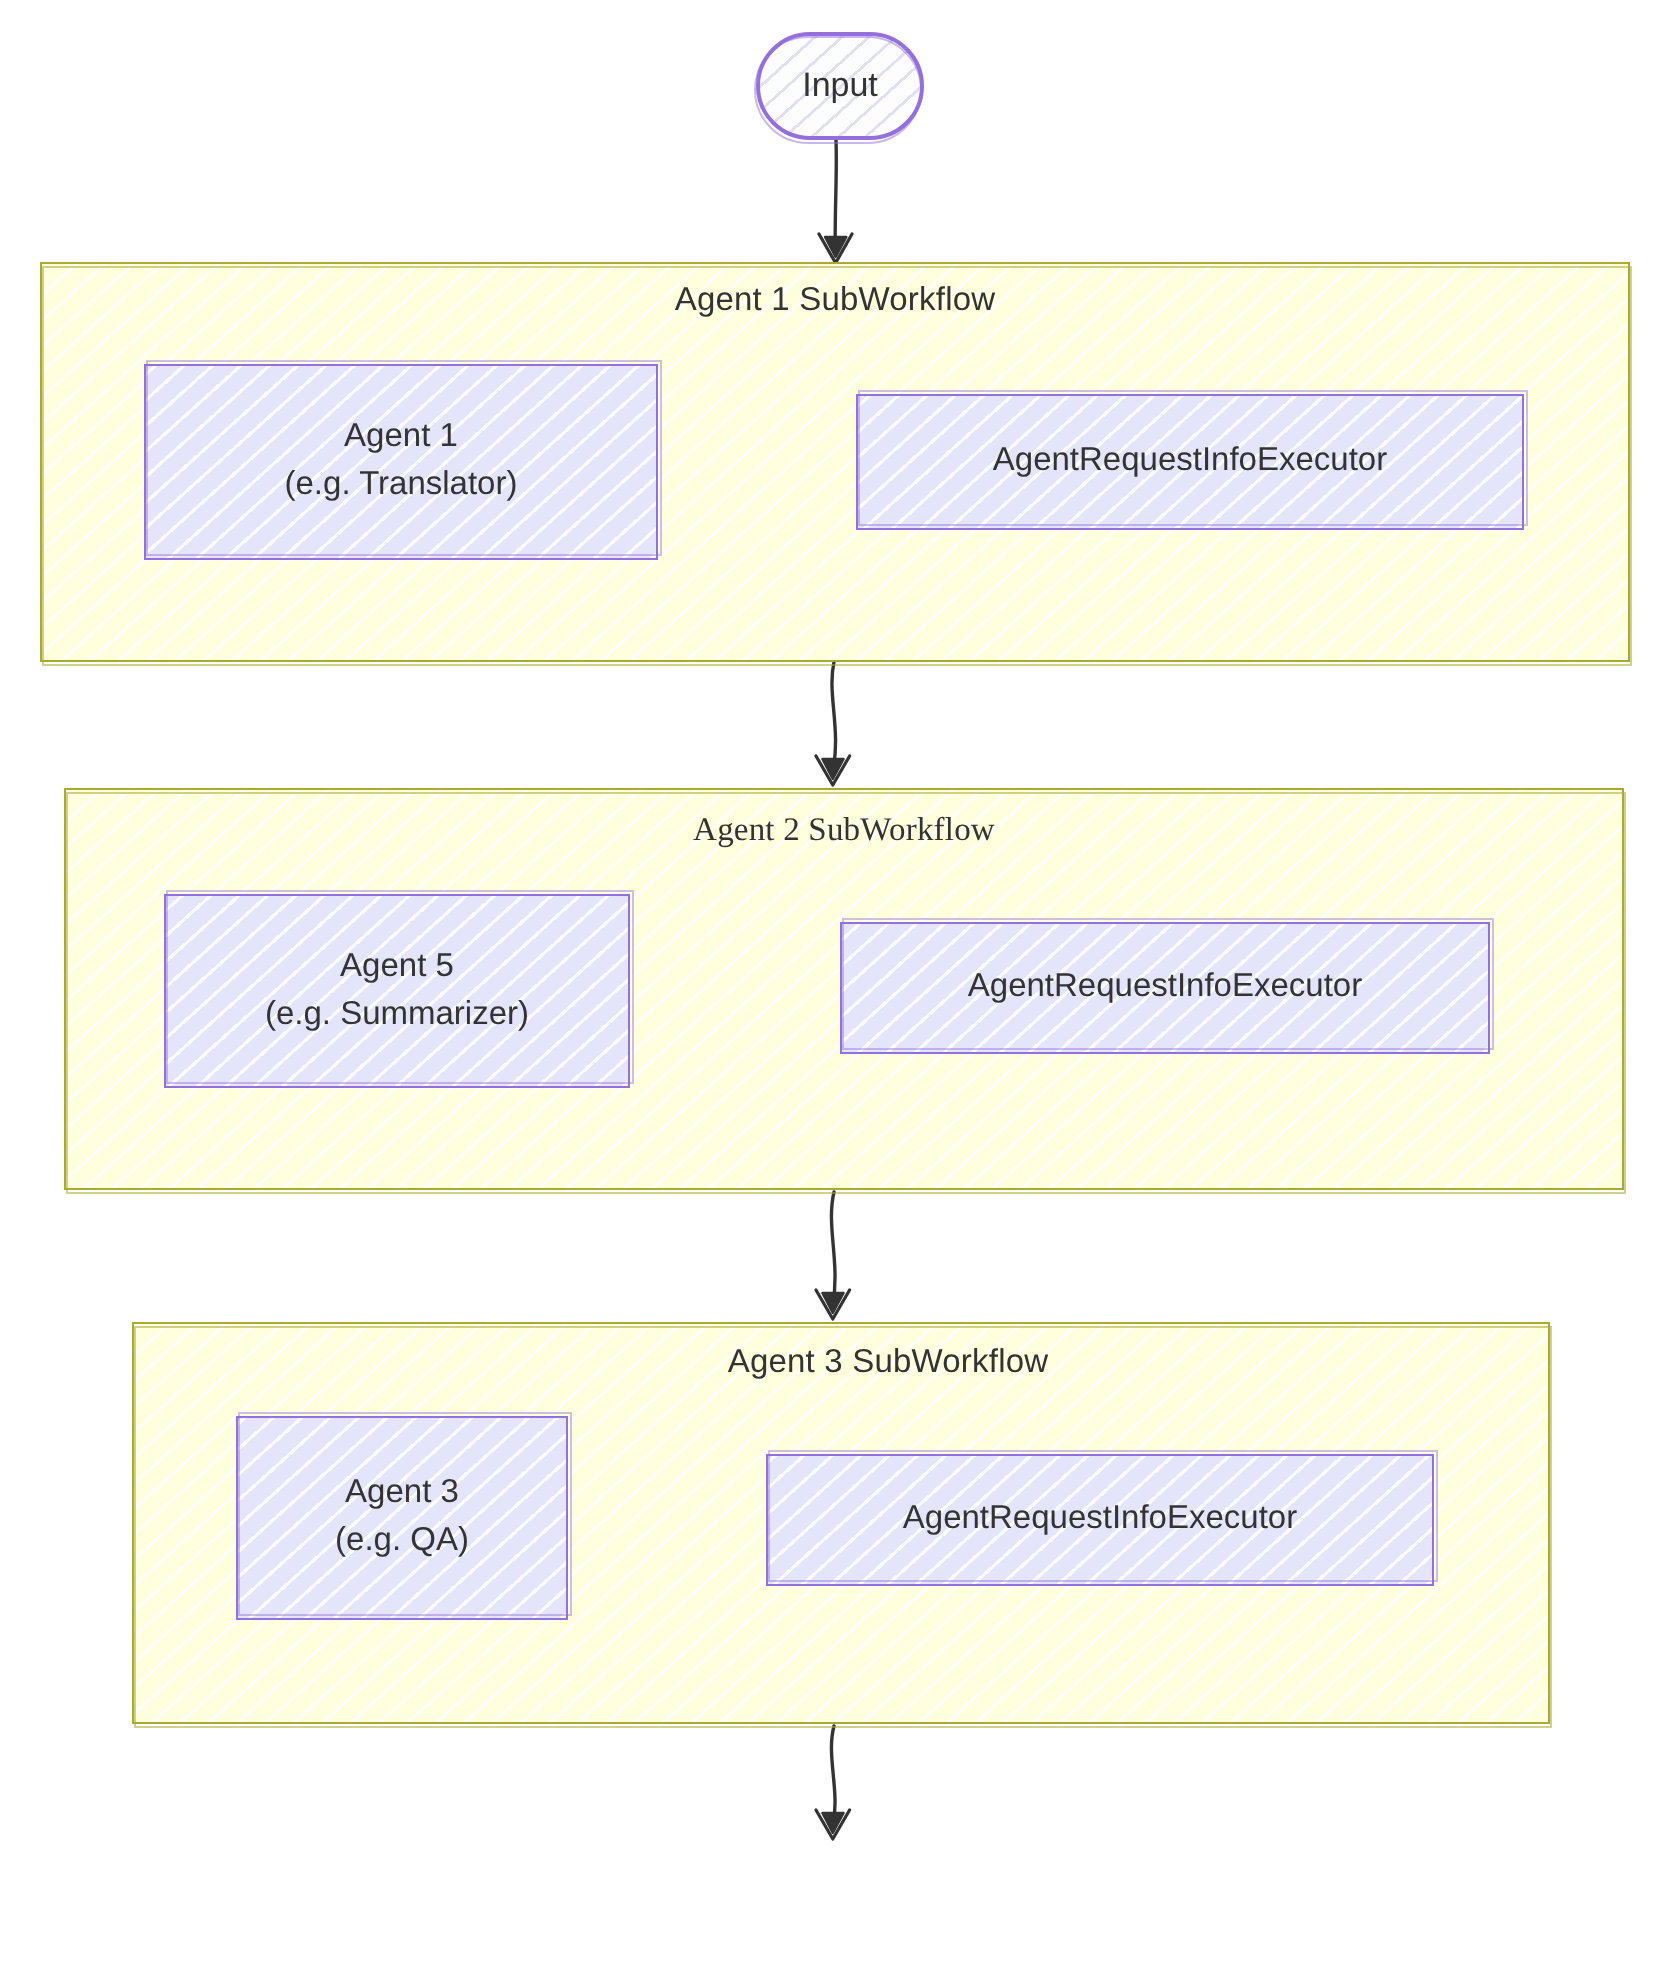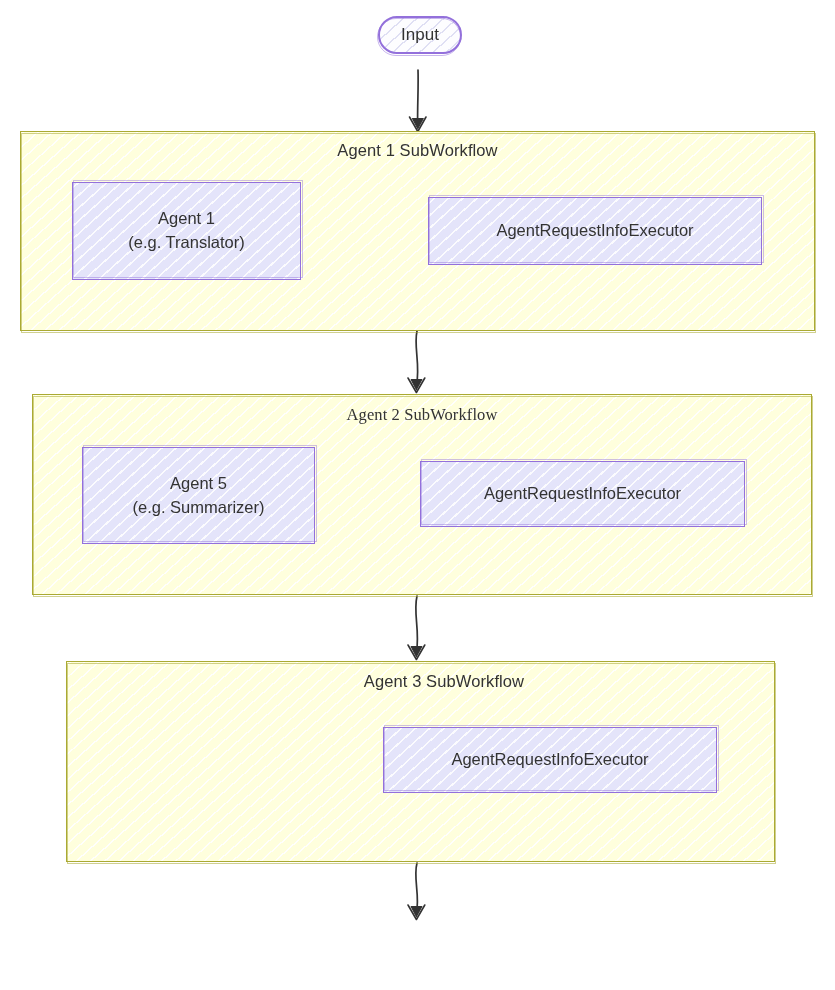--- a/index.html
+++ b/index.html
@@ -246,35 +246,35 @@
       <path class="head-filled" d="M299,779.3 L288.5,783.3 L299,787.2 Z"></path>
     </g>
 
     <g>
       <path class="link" d="M417,863 C413,878 420,895 416.5,912"></path>
       <path class="head-open" d="M408,905 L416.4,919.5 L424.8,905"></path>
       <path class="head-filled" d="M411.2,906.5 L416.4,916.5 L421.8,906.5 Z"></path>
     </g>
   </svg>
 
-  <div class="terminal" style="left:378px; top:16px; width:84px; height:38px;">
+  <div class="terminal" style="left:378px; top:16px; width:84px; height:54px;">
     <div class="term-fill hatch-white"></div>
     <div class="term-frame jitter"></div>
     <div class="term-frame"></div>
     <div class="terminal-label">Input</div>
   </div>
 
   <div class="cluster" style="left:20px; top:131px; width:795px; height:200px;">
     <div class="cluster-fill hatch-yellow"></div>
     <div class="cluster-frame jitter"></div>
     <div class="cluster-frame"></div>
     <div class="cluster-title" style="top:10px;">Agent 1 SubWorkflow</div>
   </div>
 
-  <div class="node" style="left:72px; top:182px; width:229px; height:98px;">
+  <div class="node" style="left:72px; top:182px; width:257px; height:98px;">
     <div class="node-fill hatch-lav"></div>
     <div class="node-frame jitter"></div>
     <div class="node-frame"></div>
     <div class="node-label">
       <span>Agent 1</span>
       <span>(e.g. Translator)</span>
     </div>
   </div>
 
   <div class="node" style="left:428px; top:197px; width:334px; height:68px;">
@@ -308,20 +308,29 @@
     <div class="node-label">AgentRequestInfoExecutor</div>
   </div>
 
   <div class="cluster" style="left:66px; top:661px; width:709px; height:201px;">
     <div class="cluster-fill hatch-yellow"></div>
     <div class="cluster-frame jitter"></div>
     <div class="cluster-frame"></div>
     <div class="cluster-title" style="top:11px;padding-left:47px;">Agent 3 SubWorkflow</div>
   </div>
 
+  <div class="node" style="left:118px; top:708px; width:166px; height:102px;">
+    <div class="node-fill hatch-lav"></div>
+    <div class="node-frame jitter"></div>
+    <div class="node-frame"></div>
+    <div class="node-label">
+      <span>Agent 3</span>
+      <span>(e.g. QA)</span>
+    </div>
+  </div>
 
   <div class="node" style="left:383px; top:727px; width:334px; height:66px;">
     <div class="node-fill hatch-lav"></div>
     <div class="node-frame jitter"></div>
     <div class="node-frame"></div>
     <div class="node-label">AgentRequestInfoExecutor</div>
   </div>
 
 
 </div>

